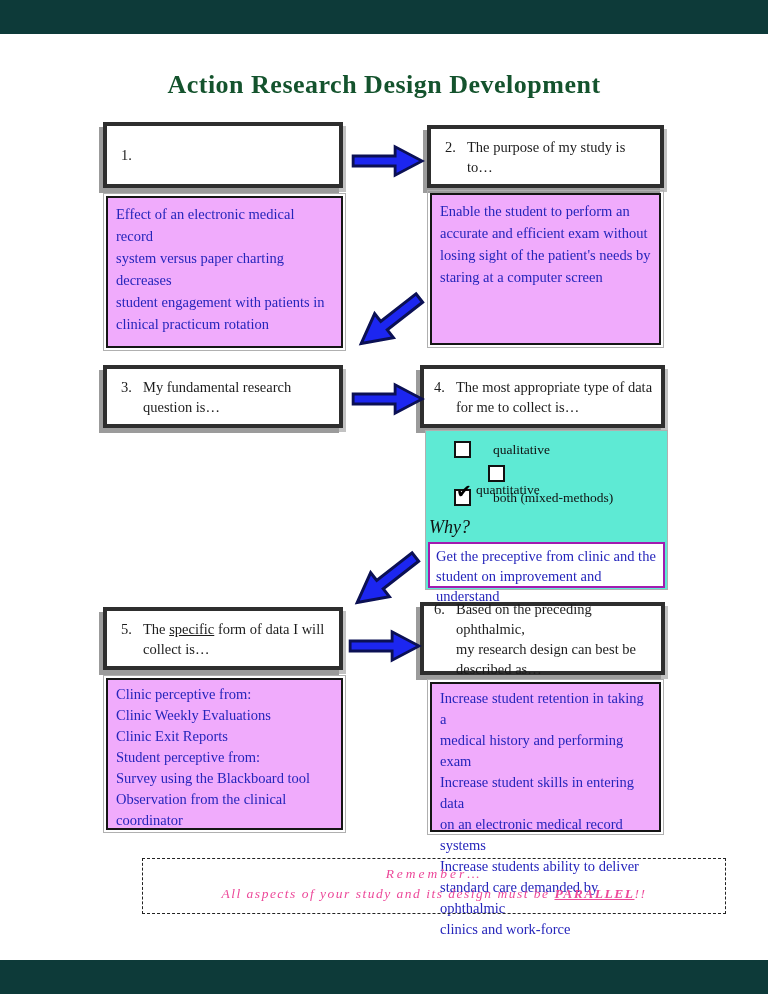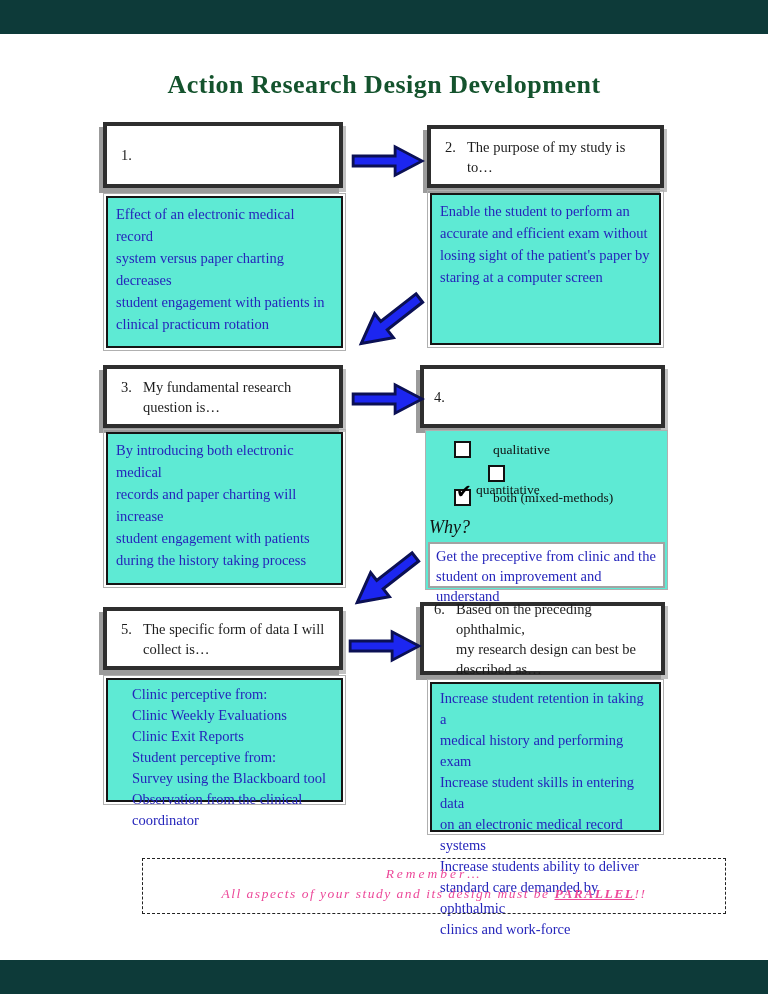--- a/index.html
+++ b/index.html
@@ -9,33 +9,33 @@
   #top-bar{top:0;}
   #bottom-bar{top:960px;}
   #title{position:absolute;left:0;top:70px;width:768px;text-align:center;
          font-size:26px;font-weight:bold;letter-spacing:0.5px;color:#14532d;}
   .prompt-box{position:absolute;background:#fff;border:4px solid #2e2e2e;
               box-shadow:-4px 5px 0 #9b9b9b, 3px 4px 0 #c2c2c2;
               display:flex;align-items:center;box-sizing:border-box;}
   .prompt-inner{display:flex;padding:4px 6px 4px 14px;font-size:14.5px;line-height:20px;}
   .prompt-num{width:22px;flex:none;}
   .prompt-text{white-space:pre-line;}
-  .answer-box{position:absolute;background:#5eead4;border:2px solid #151515;
+  .answer-box{position:absolute;background:#f0abfc;border:2px solid #151515;
               outline:1px solid #b0b0b0;outline-offset:2px;box-sizing:border-box;}
   .answer-text{color:#2525bb;font-size:14.5px;line-height:22px;white-space:pre-line;
                padding:5px 8px;}
   .answer-text.tight{line-height:21px;padding:4px 8px;}
   .panel{position:absolute;background:#5eead4;border:1px solid #b0b0b0;box-sizing:border-box;}
   .cb-row{position:absolute;display:flex;align-items:center;}
   .cb{width:13px;height:13px;border:2px solid #111;background:#fff;position:relative;flex:none;}
   .cb .check{position:absolute;left:0px;top:-9px;font-size:19px;font-weight:bold;color:#000;
              font-family:"DejaVu Sans", sans-serif;line-height:19px;}
   .cb-label{margin-left:22px;font-size:13.5px;color:#111;}
   .why-label{position:absolute;font-style:italic;font-size:18px;color:#111;}
-  .inner-answer{position:absolute;border:2px solid #a3a3a3;box-sizing:border-box;background:#fff;}
+  .inner-answer{position:absolute;border:2px solid #a21caf;box-sizing:border-box;background:#fff;}
   .inner-answer .answer-text{line-height:20px;padding:2px 6px;}
   .arrow{position:absolute;}
   .arrow svg{display:block;}
   #remember-box{position:absolute;left:142px;top:858px;width:584px;height:56px;
                 border:1.5px dashed #222;box-sizing:border-box;text-align:center;
                 font-style:italic;color:#ec4899;}
   #remember-line1{margin-top:7px;font-size:13.5px;letter-spacing:3px;}
   #remember-line2{margin-top:4px;font-size:13.5px;letter-spacing:1.5px;}
   #remember-line2 .emph{font-weight:bold;text-decoration:underline;}
 </style>
@@ -65,44 +65,40 @@
   <div class="answer-box" style="left:106px;top:196px;width:237px;height:152px;">
     <div class="answer-text">Effect of an electronic medical record
 system versus paper charting decreases
 student engagement with patients in
 clinical practicum rotation</div>
   </div>
 
   <div class="answer-box" style="left:430px;top:193px;width:231px;height:152px;">
     <div class="answer-text">Enable the student to perform an
 accurate and efficient exam without
-losing sight of the patient's paper by
+losing sight of the patient's needs by
 staring at a computer screen</div>
   </div>
 
   <div class="prompt-box" style="left:103px;top:365px;width:240px;height:63px;">
     <div class="prompt-inner">
       <span class="prompt-num">3.</span>
       <span class="prompt-text">My fundamental research
 question is…</span>
     </div>
   </div>
 
   <div class="prompt-box" style="left:420px;top:365px;width:245px;height:63px;">
     <div class="prompt-inner" style="padding-left:10px;">
       <span class="prompt-num">4.</span>
+      <span class="prompt-text">The most appropriate type of data
+for me to collect is…</span>
     </div>
   </div>
 
-  <div class="answer-box" style="left:106px;top:432px;width:237px;height:153px;">
-    <div class="answer-text">By introducing both electronic medical
-records and paper charting will increase
-student engagement with patients
-during the history taking process</div>
-  </div>
 
   <div class="panel" style="left:425px;top:430px;width:243px;height:160px;">
     <div class="cb-row" style="left:28px;top:10px;">
       <span class="cb"></span>
       <span class="cb-label">qualitative</span>
     </div>
     <div class="cb-row" style="left:28px;top:34px;flex-direction:column;">
       <span class="cb"></span>
       <span class="cb-label">quantitative</span>
     </div>
@@ -115,35 +111,35 @@
     <div class="why-label" style="left:3px;top:86px;">Why?</div>
     <div class="inner-answer" style="left:2px;top:111px;width:237px;height:46px;">
       <div class="answer-text">Get the preceptive from clinic and the
 student on improvement and understand</div>
     </div>
   </div>
 
   <div class="prompt-box" style="left:103px;top:607px;width:240px;height:63px;">
     <div class="prompt-inner">
       <span class="prompt-num">5.</span>
-      <span class="prompt-text"><span>The </span><span style="">specific</span><span> form of data I will
+      <span class="prompt-text"><span>The </span><span style="text-decoration:underline;">specific</span><span> form of data I will
 collect is…</span></span>
     </div>
   </div>
 
   <div class="prompt-box" style="left:420px;top:602px;width:245px;height:73px;">
     <div class="prompt-inner" style="padding-left:10px;">
       <span class="prompt-num">6.</span>
       <span class="prompt-text">Based on the preceding ophthalmic,
 my research design can best be
 described as…</span>
     </div>
   </div>
 
-  <div class="answer-box" style="left:106px;top:678px;width:237px;height:124px;padding-left:16px;">
+  <div class="answer-box" style="left:106px;top:678px;width:237px;height:152px;">
     <div class="answer-text tight">Clinic perceptive from:
 Clinic Weekly Evaluations
 Clinic Exit Reports
 Student perceptive from:
 Survey using the Blackboard tool
 Observation from the clinical
 coordinator</div>
   </div>
 
   <div class="answer-box" style="left:430px;top:682px;width:231px;height:150px;">

